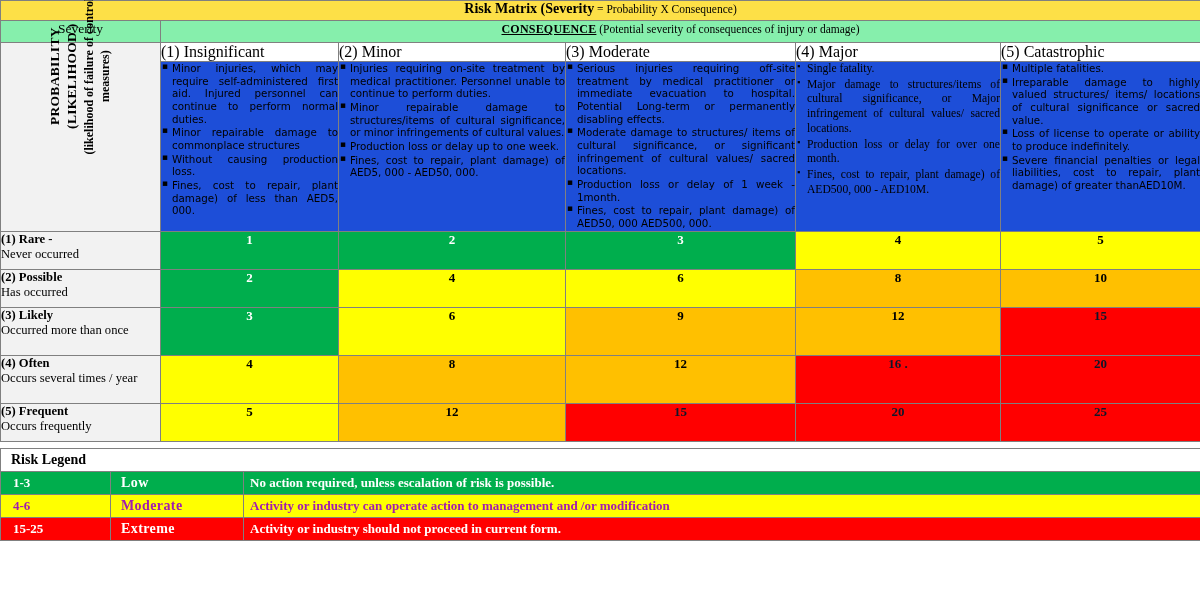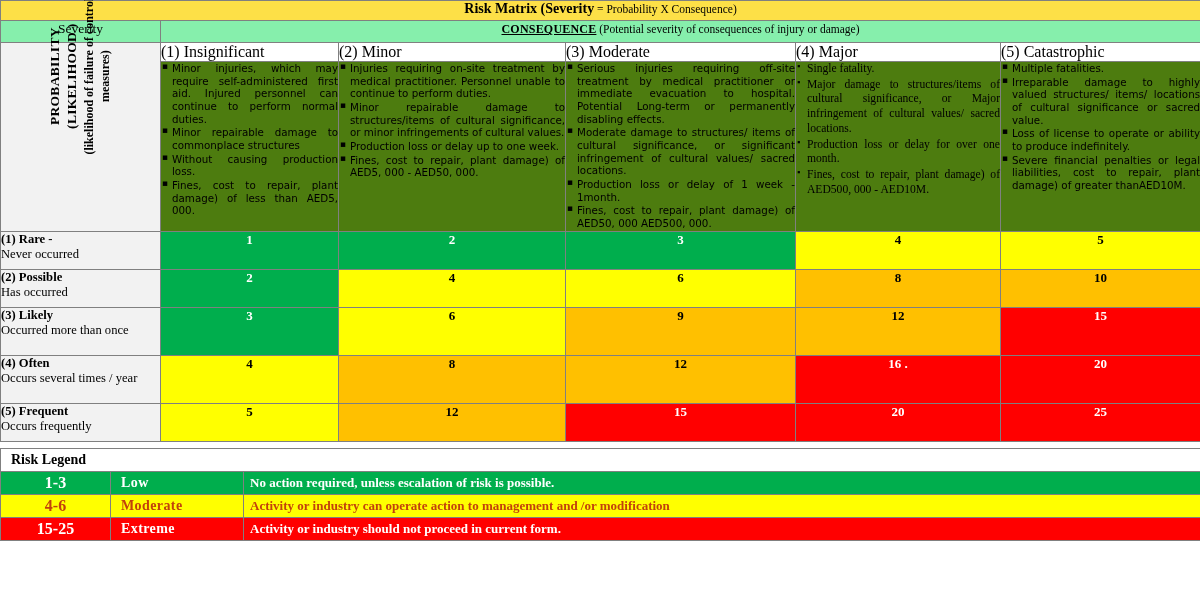--- a/index.html
+++ b/index.html
@@ -74,21 +74,21 @@
     font-weight: bold;
     font-size: 13px;
     line-height: 1.25;
     display: inline-block;
   }
   .prob-rot .l1 { font-size: 13.5px; letter-spacing: .3px; }
   .prob-rot .l3 { font-size: 12px; }
 
   
   .desc {
-    background: #4d7c0f;
+    background: #1d4ed8;
     padding: 3px 5px 3px 3px;
     font-family: "DejaVu Sans", "Liberation Sans", sans-serif;
     font-size: 10.3px;
     line-height: 1.23;
     text-align: justify;
   }
   .desc ul {
     margin: 0;
     padding: 0;
     list-style: none;
@@ -128,21 +128,21 @@
   
   .score {
     text-align: center;
     vertical-align: middle;
     font-weight: bold;
     font-size: 13px;
   }
   .score.green  { background: #00AE4D; color: #ffffff; }
   .score.yellow { background: #FFFF00; color: #000000; }
   .score.orange { background: #FFC000; color: #000000; }
-  .score.red    { background: #FF0000; color: #ffffff; }
+  .score.red    { background: #FF0000; color: #0f172a; }
 
   
   .legend-wrap { margin-top: 6px; }
   table.legend {
     border-collapse: collapse;
     table-layout: fixed;
     width: 1200px;
     border: 1px solid #808080;
   }
   table.legend td {
@@ -151,37 +151,36 @@
     height: 20px;
     vertical-align: middle;
   }
   .legend-title {
     background: #ffffff;
     font-weight: bold;
     font-size: 14px;
     padding-left: 10px !important;
   }
   .lg-range {
-    text-align: center;
-    font-weight: bold;
-    font-size: 16px;
+    font-weight: bold;
+    font-size: 13px;
   }
   .lg-level {
     font-weight: bold;
     font-size: 14px;
     padding-left: 10px !important;
     letter-spacing: .4px;
   }
   .lg-desc {
     font-weight: bold;
     font-size: 13px;
     padding-left: 6px !important;
   }
   .lg-green  { background: #00AE4D; color: #ffffff; }
-  .lg-yellow { background: #FFFF00; color: #c2410c; }
+  .lg-yellow { background: #FFFF00; color: #a21caf; }
   .lg-orange { background: #FFC000; color: #000000; }
   .lg-red    { background: #FF0000; color: #ffffff; margin-top: 32px; }
 </style>
 </head>
 <body>
 
 <div class="page">
 
   <table class="matrix">
     <colgroup>

